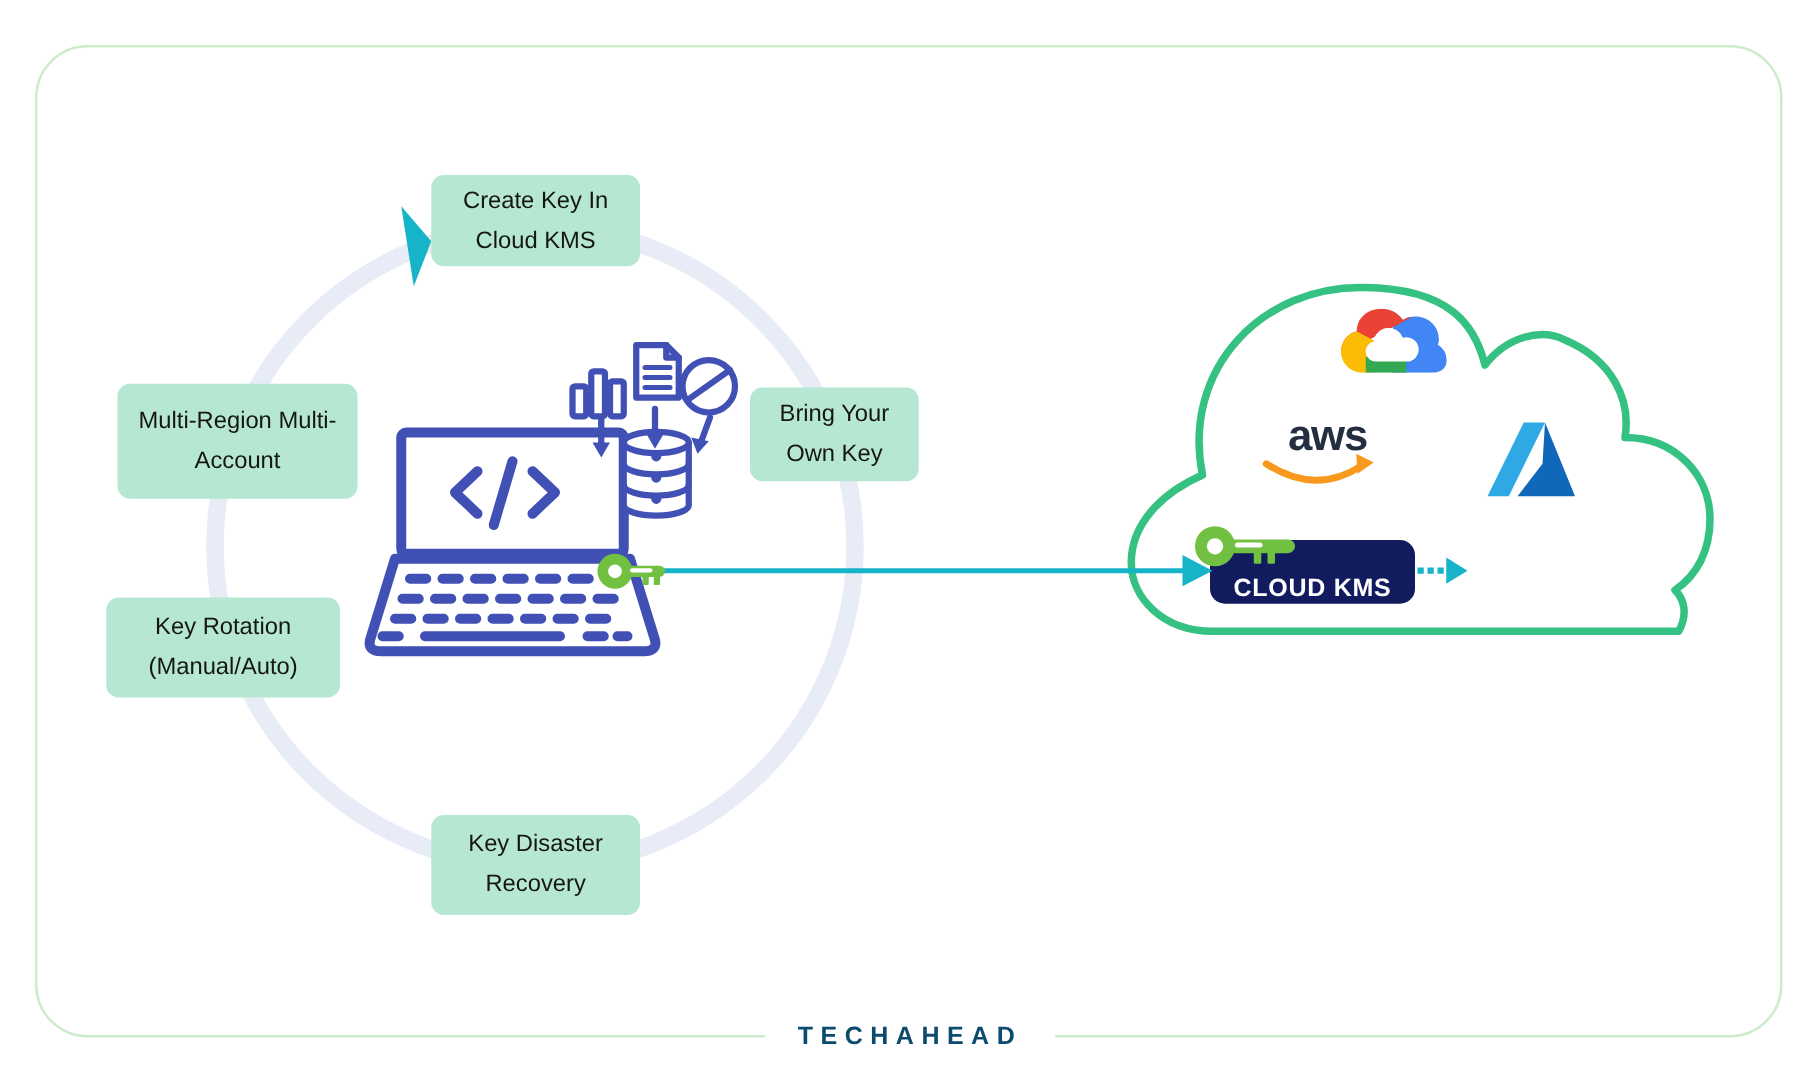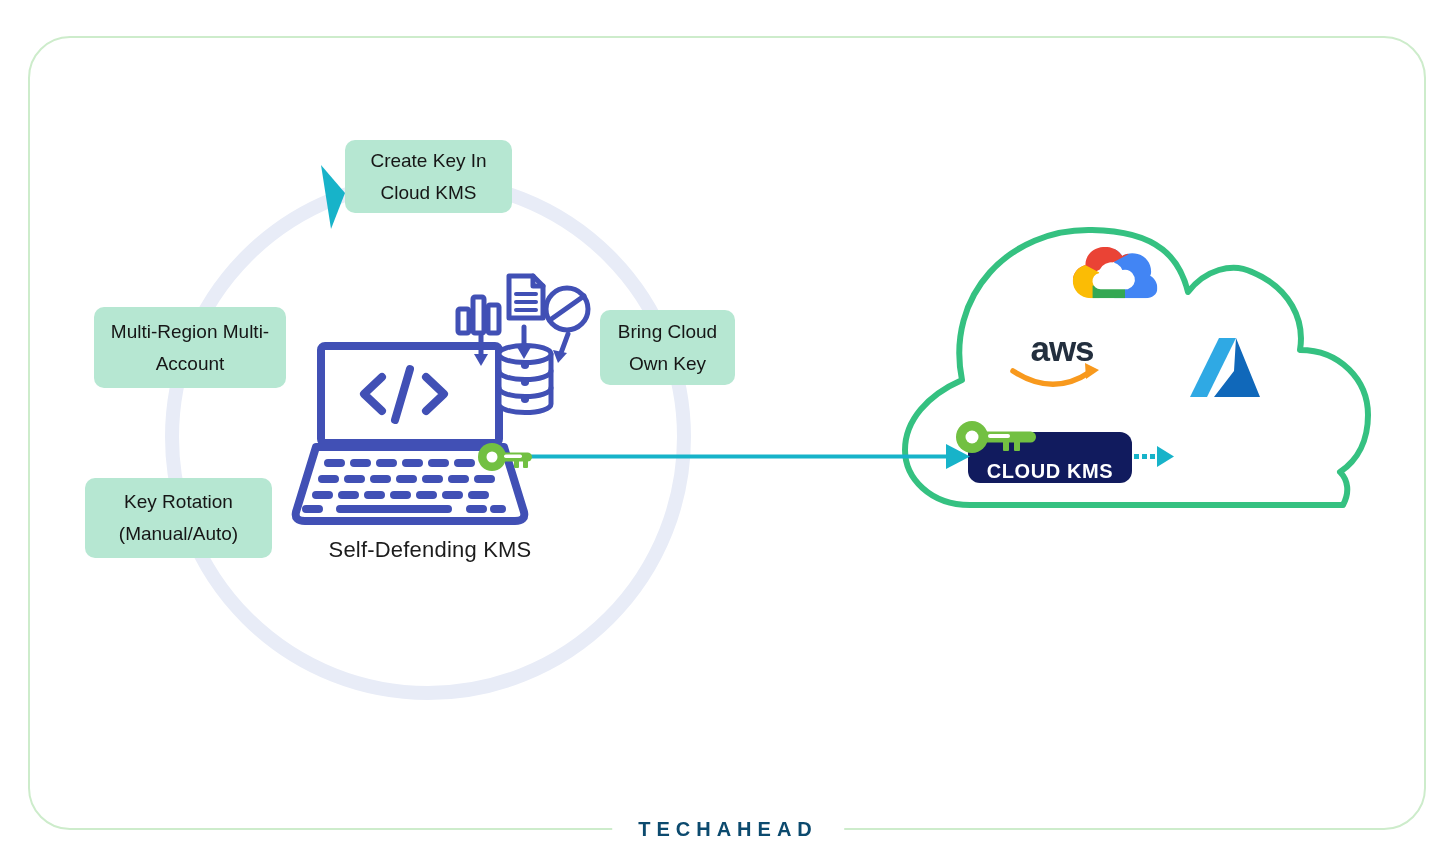--- a/index.html
+++ b/index.html
@@ -17,21 +17,21 @@
   }
   svg.layer{position:absolute;left:0;top:0;z-index:2;pointer-events:none;}
   svg.layer.front{z-index:4;}
   .stepbox{
     position:absolute;background:#b6e7d2;border-radius:10px;z-index:3;
     display:flex;align-items:center;justify-content:center;text-align:center;
     color:#161616;font-size:19px;line-height:1.68;font-weight:500;
     padding:4px 6px;box-sizing:border-box;
   }
   .box-create{left:345px;top:140px;width:167px;height:73px;}
-  .box-multiregion{left:94px;top:307px;width:192px;height:81px;}
+  .box-multiregion{left:94px;top:307px;width:192px;height:92px;}
   .box-byok{left:600px;top:310px;width:135px;height:75px;}
   .box-rotation{left:85px;top:478px;width:187px;height:80px;}
   .box-deletion{left:586px;top:480px;width:177px;height:77px;}
   .box-disaster{left:345px;top:652px;width:167px;height:80px;}
   .center-label{
     position:absolute;left:290px;top:537px;width:280px;z-index:3;text-align:center;
     color:#1c1c1c;font-size:22px;font-weight:500;letter-spacing:0.2px;
   }
   .aws-word{
     position:absolute;left:1018px;top:331px;width:88px;z-index:3;text-align:center;
@@ -150,30 +150,32 @@
         <polygon points="517,347 524,359 531,347"></polygon>
         <polygon points="553,350 558,363 567,353"></polygon>
       </g>
     </g>
   </svg>
 
   <div class="stepbox box-create">
     <span>Create Key In Cloud KMS</span>
   </div>
   <div class="stepbox box-byok">
-    <span>Bring Cloud Own Key</span>
+    <span>Bring Your Own Key</span>
+  </div>
+  <div class="stepbox box-disaster">
+    <span>Key Disaster Recovery</span>
   </div>
   <div class="stepbox box-rotation">
     <span>Key Rotation (Manual/Auto)</span>
   </div>
   <div class="stepbox box-multiregion">
     <span>Multi-Region Multi-Account</span>
   </div>
 
-  <div class="center-label">Self-Defending KMS</div>
 
   <div class="aws-word">aws</div>
 
   <div class="kms-badge">
     <span>CLOUD KMS</span>
   </div>
 
 
   <div class="brand">TECHAHEAD</div>
 

